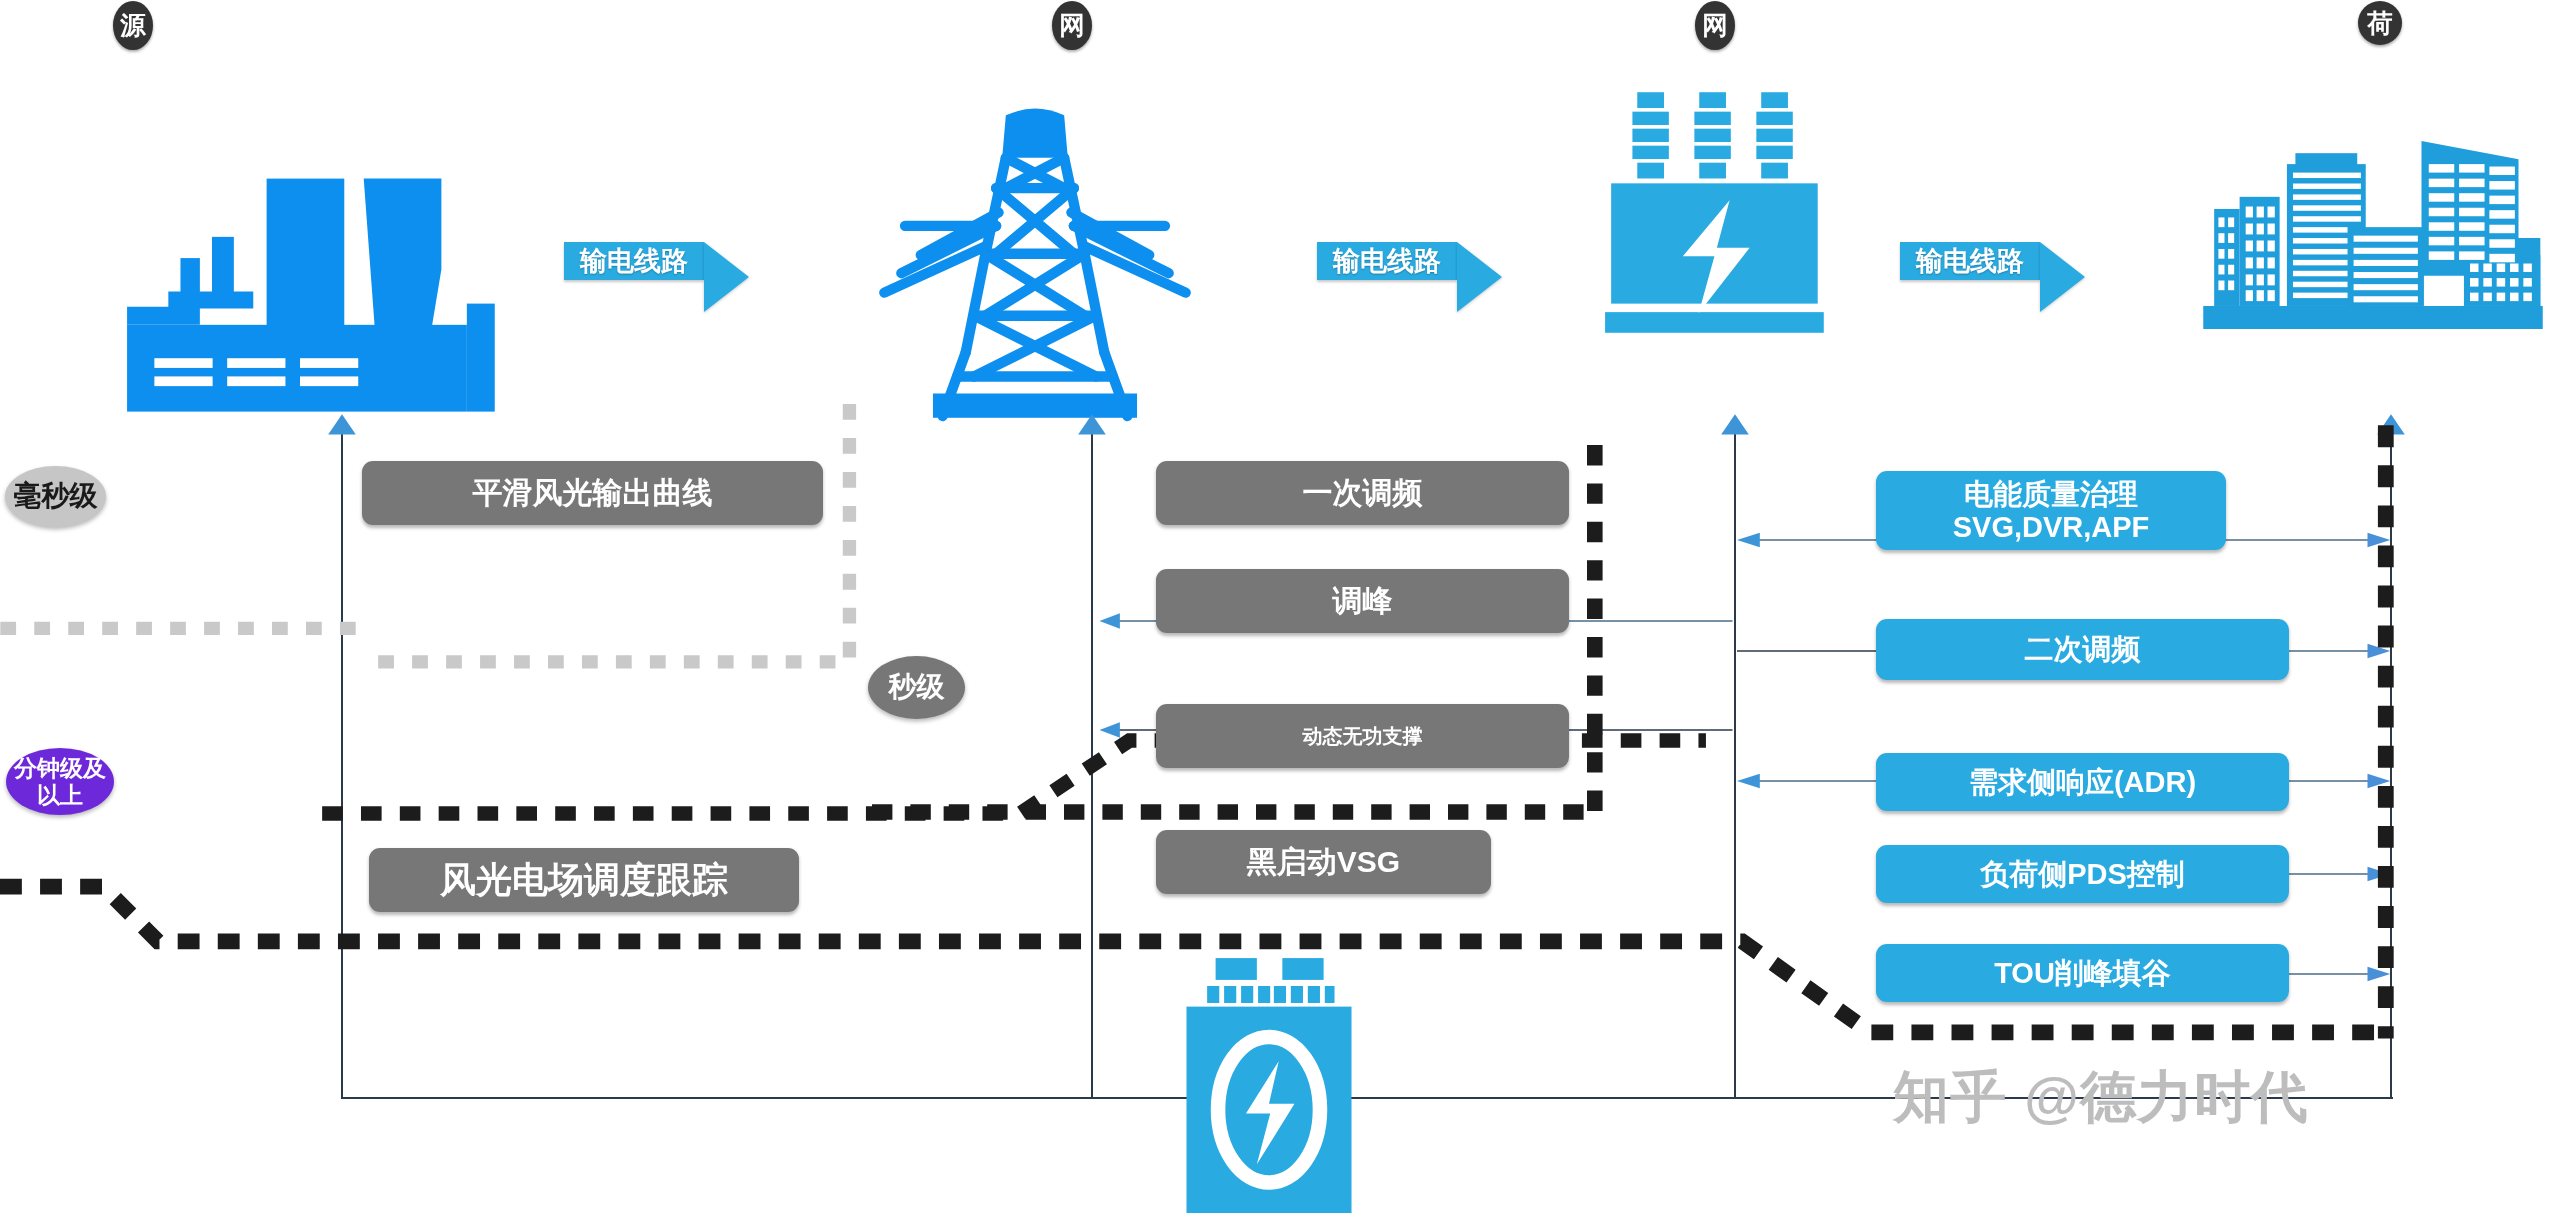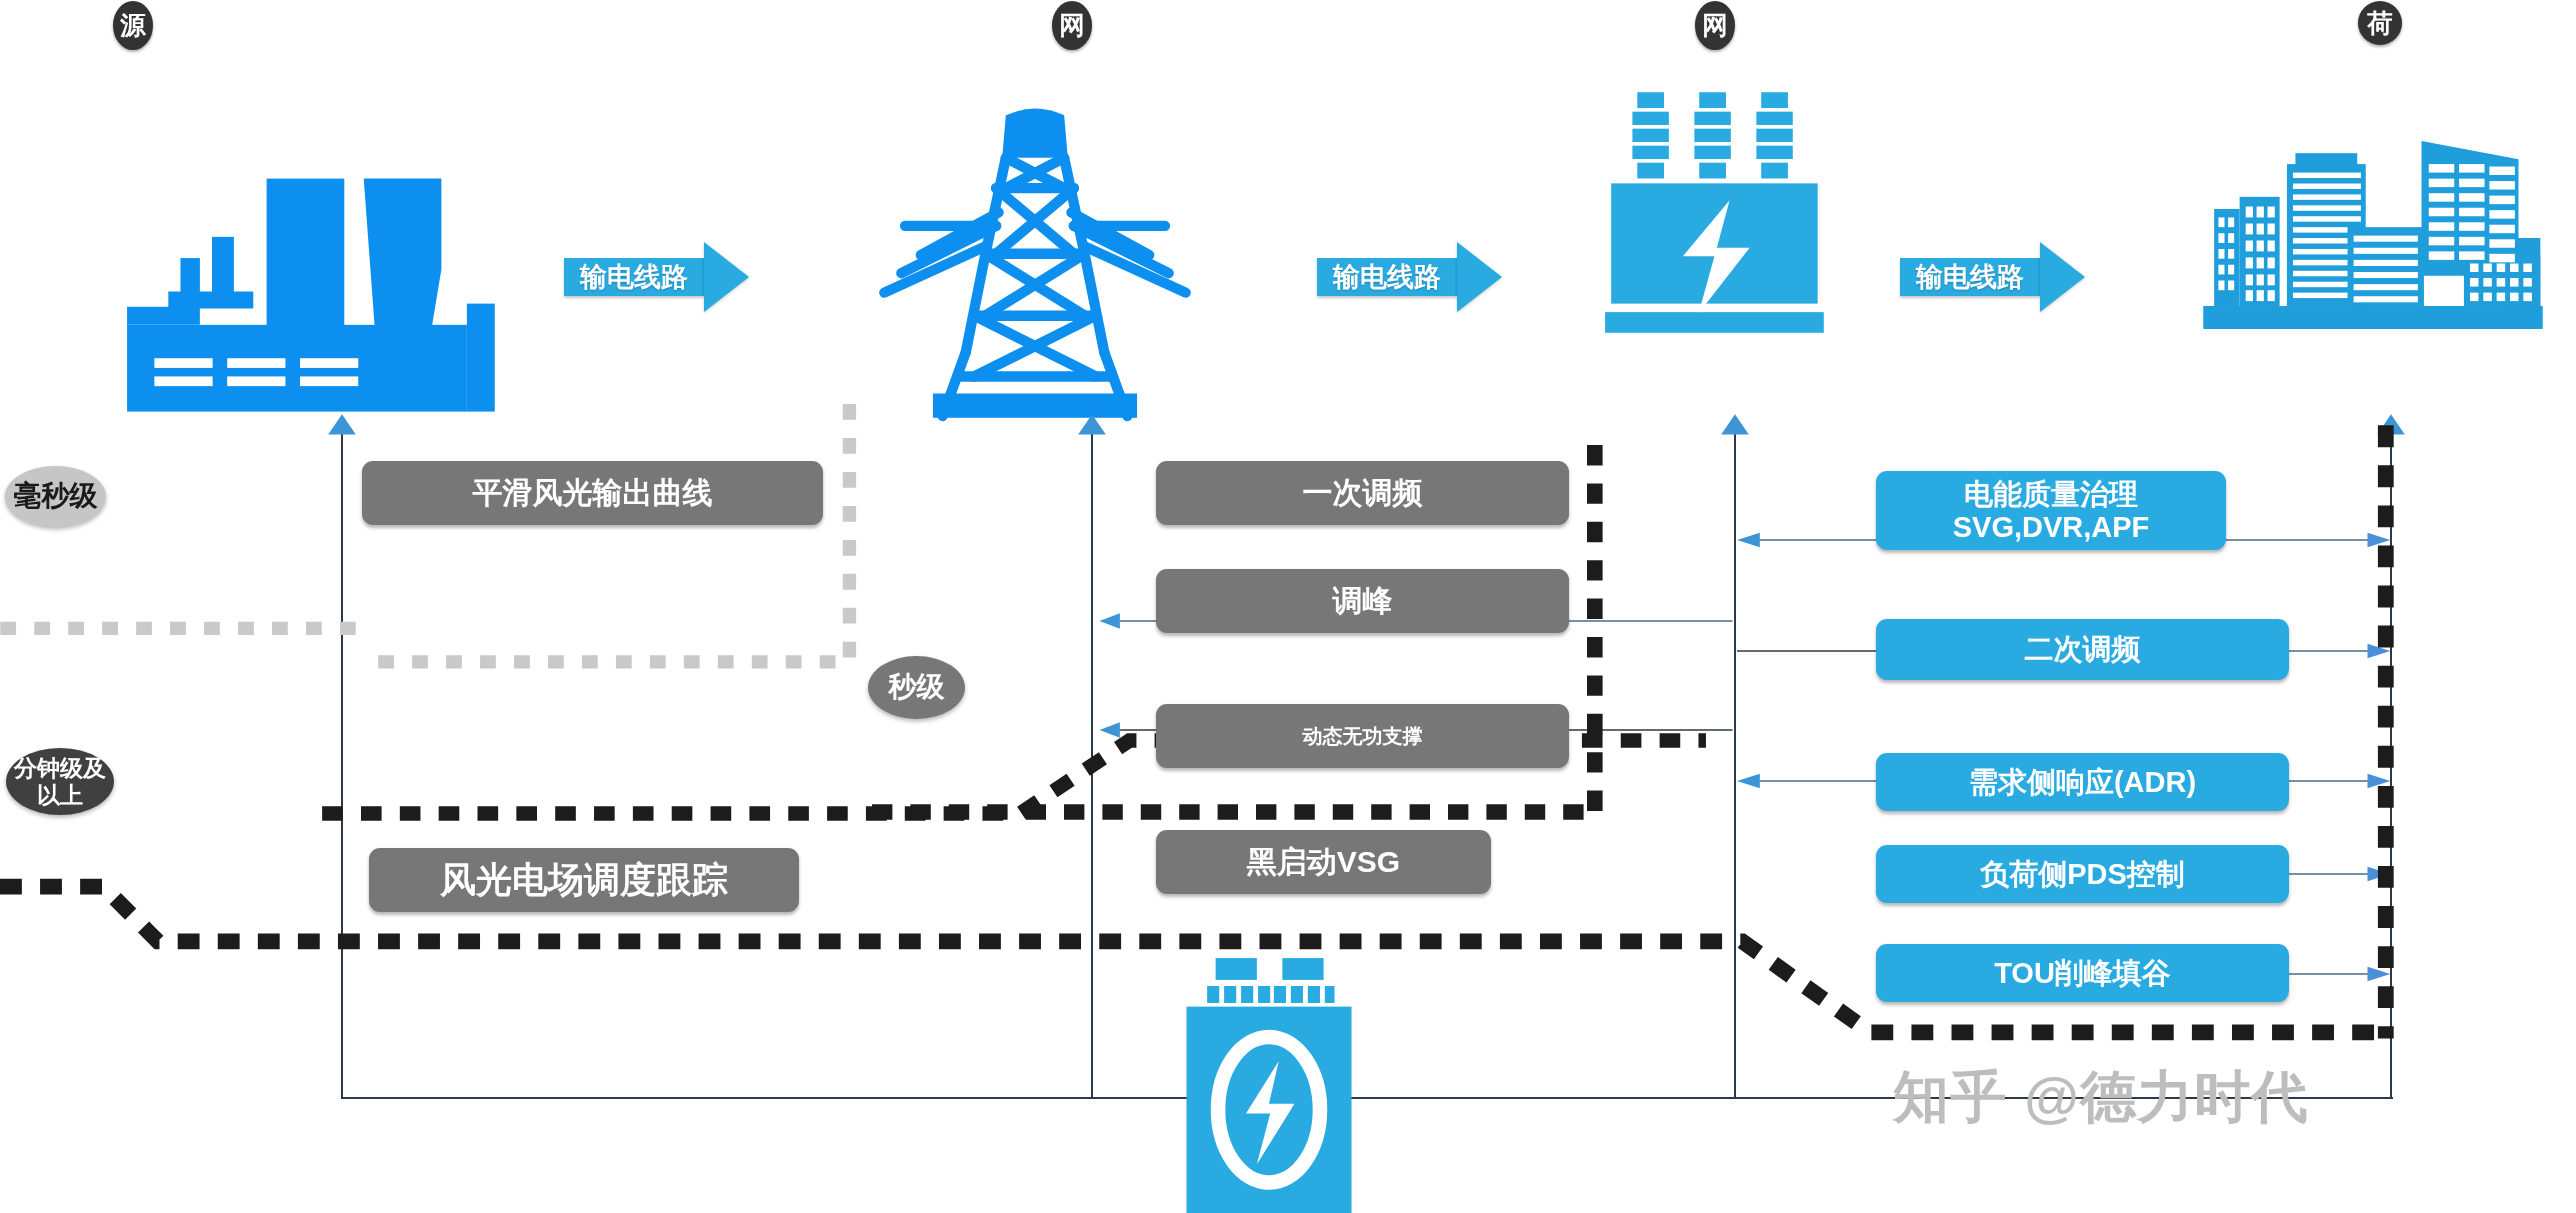--- a/index.html
+++ b/index.html
@@ -12,21 +12,21 @@
   
   .stage-badge{
     position:absolute;border-radius:50%;
     background:#333333;
     display:flex;align-items:center;justify-content:center;
     color:#ffffff;font-weight:bold;
     box-shadow:0 1.8px 3px rgba(0,0,0,.35);
   }
 
   
-  .flow-arrow{position:absolute;display:flex;align-items:center;}
+  .flow-arrow{position:absolute;display:flex;align-items:flex-start;}
   .flow-arrow .bar{
     background:#29ABE2;height:38px;display:flex;align-items:center;
     justify-content:center;color:#fff;font-size:27px;font-weight:bold;
     padding:0 16px;white-space:nowrap;
     text-shadow:0 1.2px 1.8px rgba(0,0,0,.25);
     box-shadow:0 1.8px 2.4px rgba(0,0,0,.22);
   }
   .flow-arrow .head{
     width:0;height:0;border-top:35px solid transparent;
     border-bottom:35px solid transparent;border-left:45px solid #29ABE2;
@@ -43,21 +43,21 @@
   .capsule.blue{background:#29ABE2;}
 
   
   .ellipse{
     position:absolute;border-radius:50%;display:flex;align-items:center;
     justify-content:center;text-align:center;font-weight:bold;line-height:1.15;
     box-shadow:0 2.4px 4.2px rgba(0,0,0,.28);
   }
   .ellipse.light{background:#c6c6c6;color:#1a1a1a;}
   .ellipse.mid{background:#777777;color:#ffffff;}
-  .ellipse.dark{background:#404040;color:#ffffff;}
+  .ellipse.dark{background:#6d28d9;color:#ffffff;}
 
   
   .vline{position:absolute;width:1.8px;background:#2b3a4a;}
   .hline{position:absolute;height:1.8px;background:#2b3a4a;}
 
   
   .dash-black{position:absolute;}
   .dash-gray{position:absolute;}
 
   

